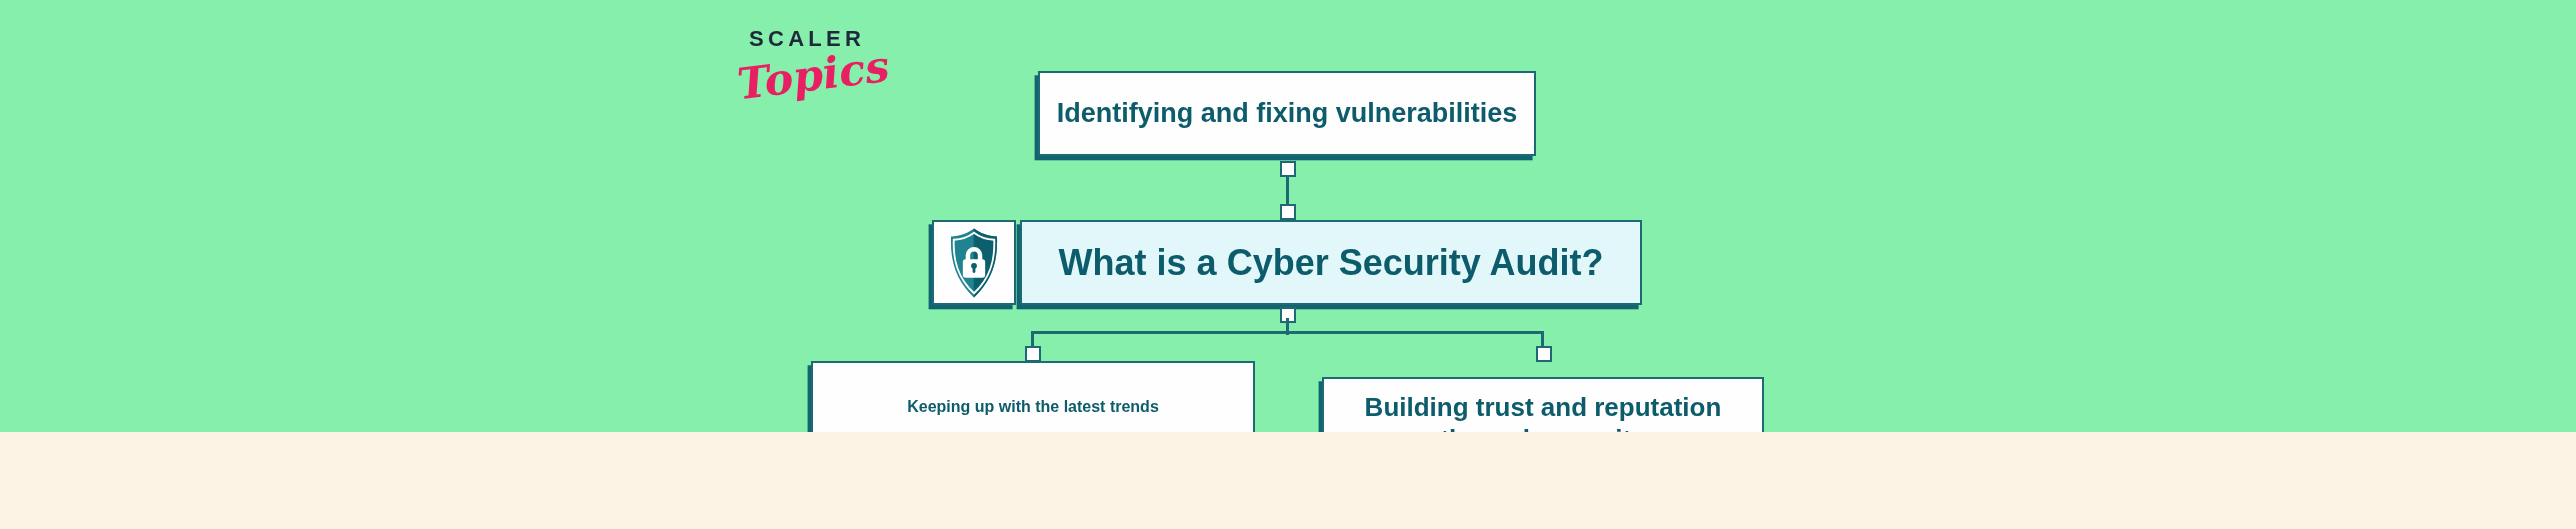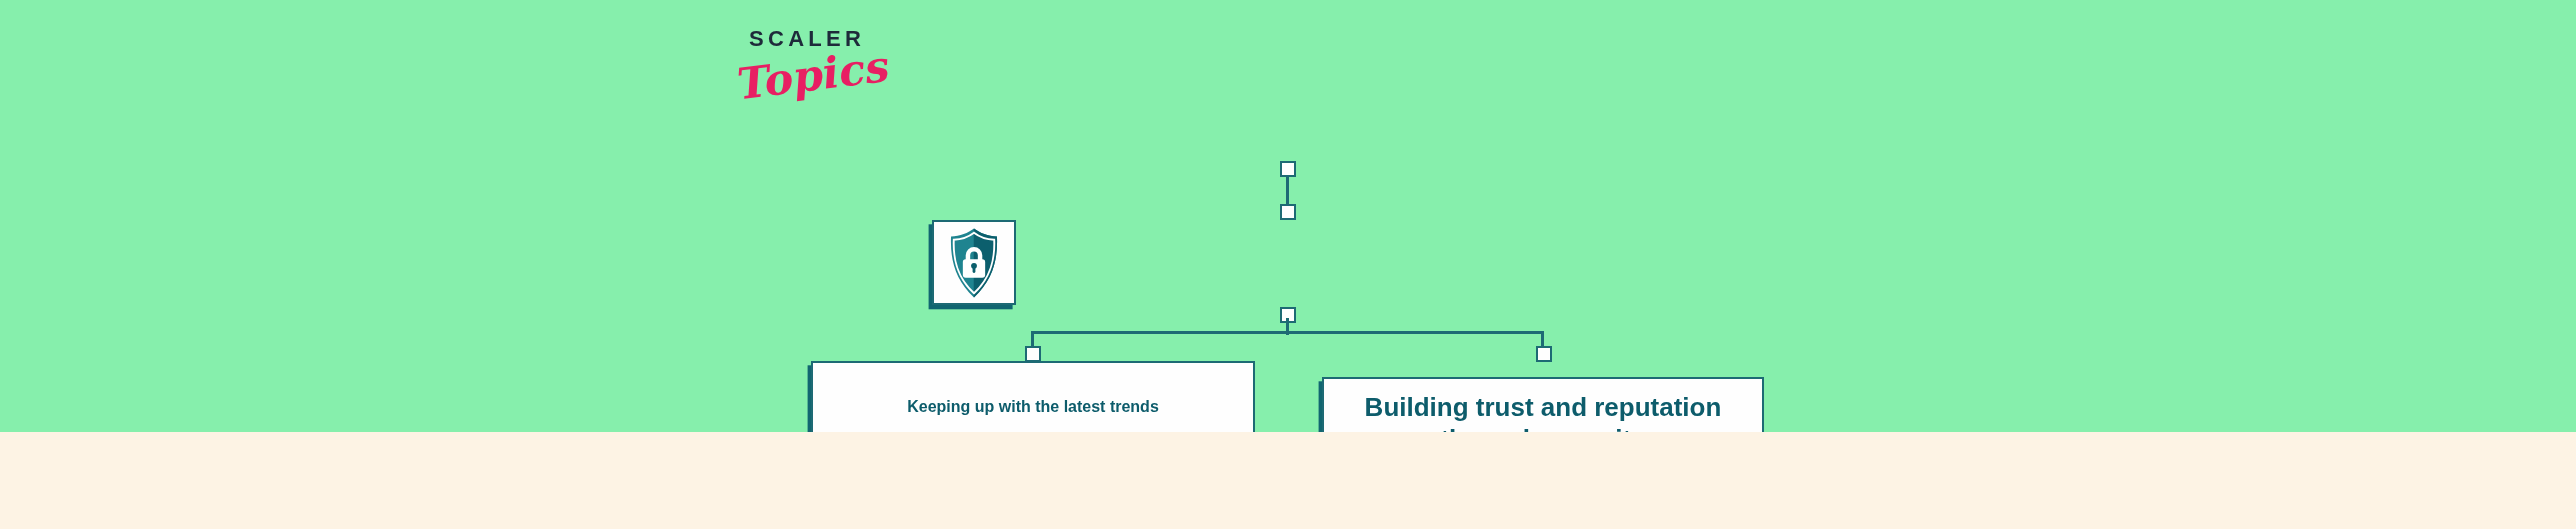--- a/index.html
+++ b/index.html
@@ -77,20 +77,23 @@
   .shield-svg { width: 64px; height: 74px; display: block; }
 </style>
 </head>
 <body>
 
 <div class="stage">
 
   <div class="logo-brand">SCALER</div>
   <div class="logo-sub">Topics</div>
 
+  <div class="box top-box">
+    <span>Identifying and fixing vulnerabilities</span>
+  </div>
 
   <div class="conn conn-v-top"></div>
   <div class="node node-a"></div>
   <div class="node node-b"></div>
 
   <div class="box icon-box">
     <svg class="shield-svg" viewBox="0 0 100 116" aria-hidden="true">
       <defs>
         <clipPath id="right-half">
             <rect x="49.6" y="0" width="51" height="116"></rect>
@@ -105,20 +108,23 @@
 
       <path d="M40.5 54 L40.5 46 A 9.5 9.5 0 0 1 59.5 46 L59.5 54" fill="none" stroke="#ffffff" stroke-width="7"></path>
 
       <rect x="32.5" y="52" width="35" height="29" rx="4.5" fill="#ffffff"></rect>
 
       <circle cx="50" cy="62.5" r="4.6" fill="#0c5f6d"></circle>
       <rect x="47.8" y="63" width="4.4" height="10.5" rx="2" fill="#0c5f6d"></rect>
     </svg>
   </div>
 
+  <div class="box title-box">
+    <span>What is a Cyber Security Audit?</span>
+  </div>
 
   <div class="node node-c"></div>
   <div class="conn conn-v-mid"></div>
   <div class="conn conn-h"></div>
   <div class="conn conn-v-left"></div>
   <div class="conn conn-v-right"></div>
   <div class="node node-d"></div>
   <div class="node node-e"></div>
 
   <div class="box left-box">

